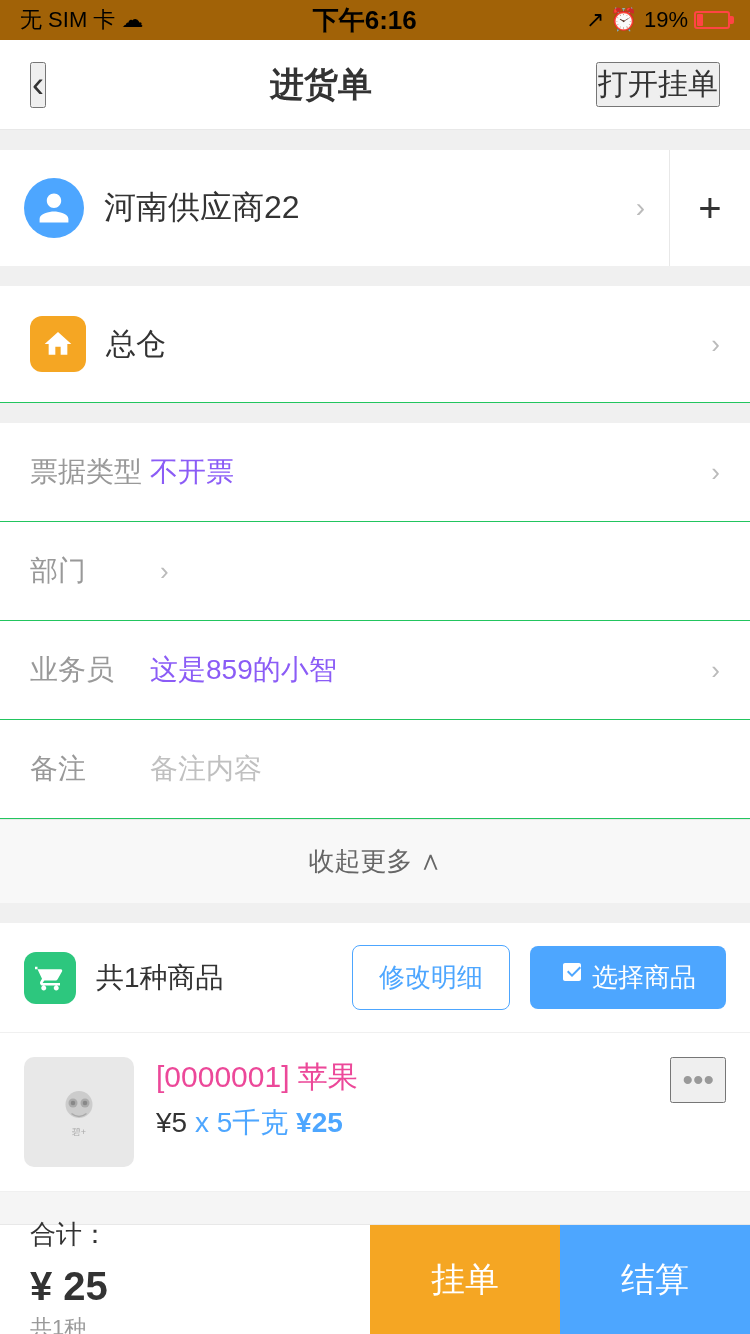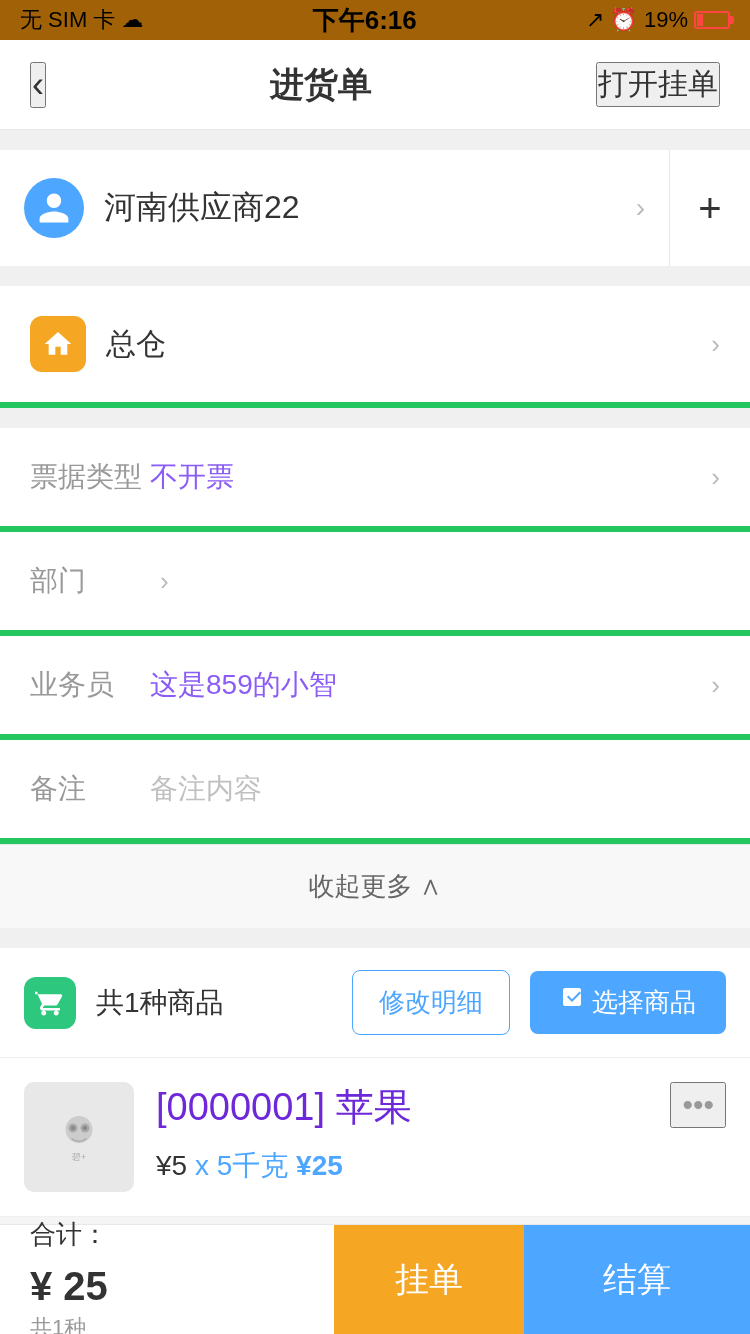--- a/index.html
+++ b/index.html
@@ -99,21 +99,21 @@
       font-size: 26px;
       color: #d4730a;
       border-bottom: 1px solid #f5e8c0;
     }
     
     .row-item {
       background: #fff;
       display: flex;
       align-items: center;
       padding: 30px 30px;
-      border-bottom: 6px solid #22c55e;
+      border-bottom: 1px solid #22c55e;
       min-height: 90px;
     }
     .row-item.with-icon .row-icon {
       width: 56px; height: 56px;
       background: #f5a623;
       border-radius: 12px;
       display: flex; align-items: center; justify-content: center;
       margin-right: 20px;
       flex-shrink: 0;
     }
@@ -186,21 +186,21 @@
     .product-thumb {
       width: 110px; height: 110px;
       background: #e8e8e8;
       border-radius: 10px;
       margin-right: 22px;
       display: flex; align-items: center; justify-content: center;
       flex-shrink: 0;
     }
     .product-thumb svg { width: 60px; height: 60px; fill: #aaa; }
     .product-info { flex: 1; }
-    .product-name { font-size: 38px; color: #6d28d9; margin-bottom: 14px; }
+    .product-name { font-size: 30px; color: #ec4899; margin-bottom: 6px; }
     .product-price { font-size: 28px; color: #333; }
     .product-price .price-blue { color: #4da6ff; }
     .product-price .price-total { color: #4da6ff; font-weight: 600; }
     .product-more {
       color: #999; font-size: 30px;
       padding: 4px 10px;
     }
     
     .footer-bar {
       position: fixed;
@@ -225,21 +225,21 @@
     .footer-total-sub { font-size: 22px; color: #999; margin-top: 4px; }
     .btn-pending {
       width: 190px;
       background: #f5a623;
       color: #fff;
       font-size: 34px;
       display: flex; align-items: center; justify-content: center;
       border: none;
     }
     .btn-settle {
-      width: 226px;
+      width: 190px;
       background: #4da6ff;
       color: #fff;
       font-size: 34px;
       display: flex; align-items: center; justify-content: center;
       border: none;
     }
     .page-content { padding-bottom: 120px; }
   </style>
 </head>
 <body>

